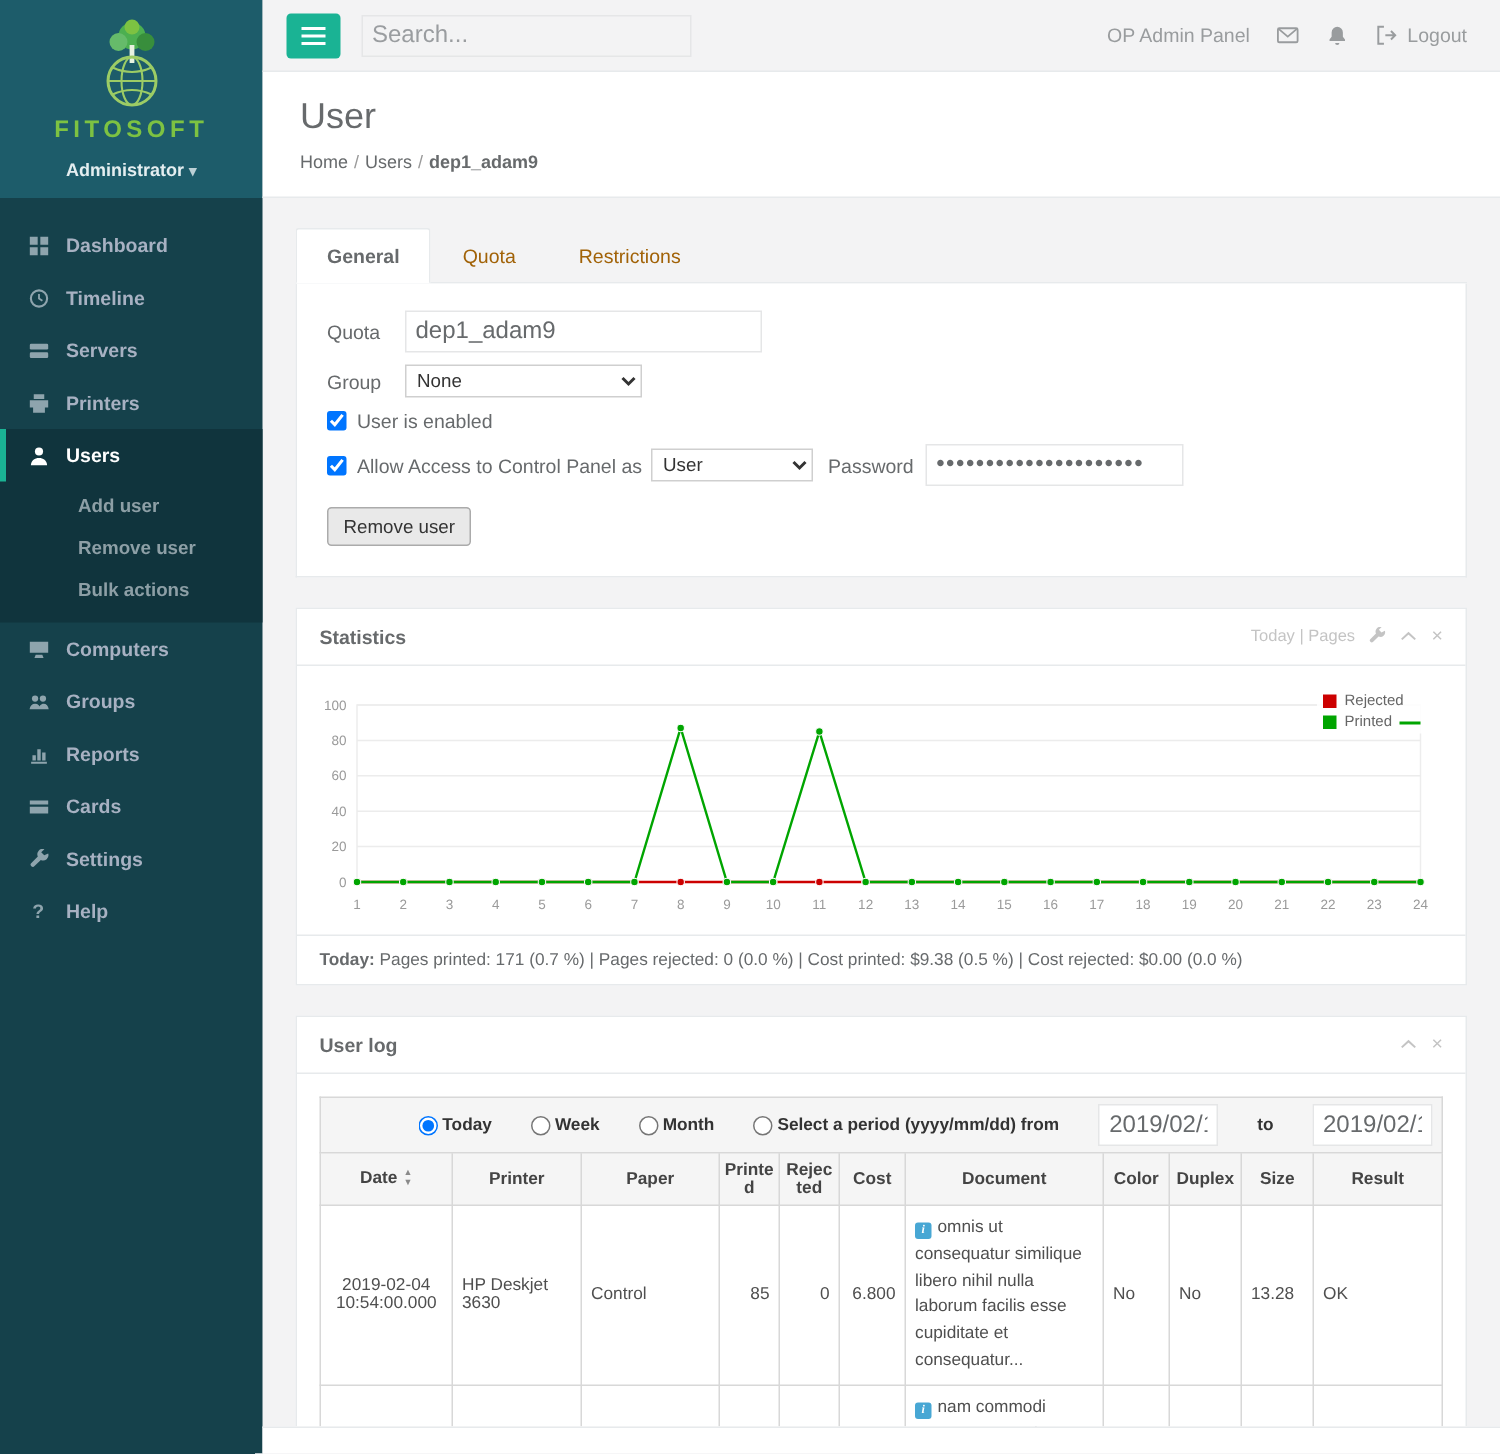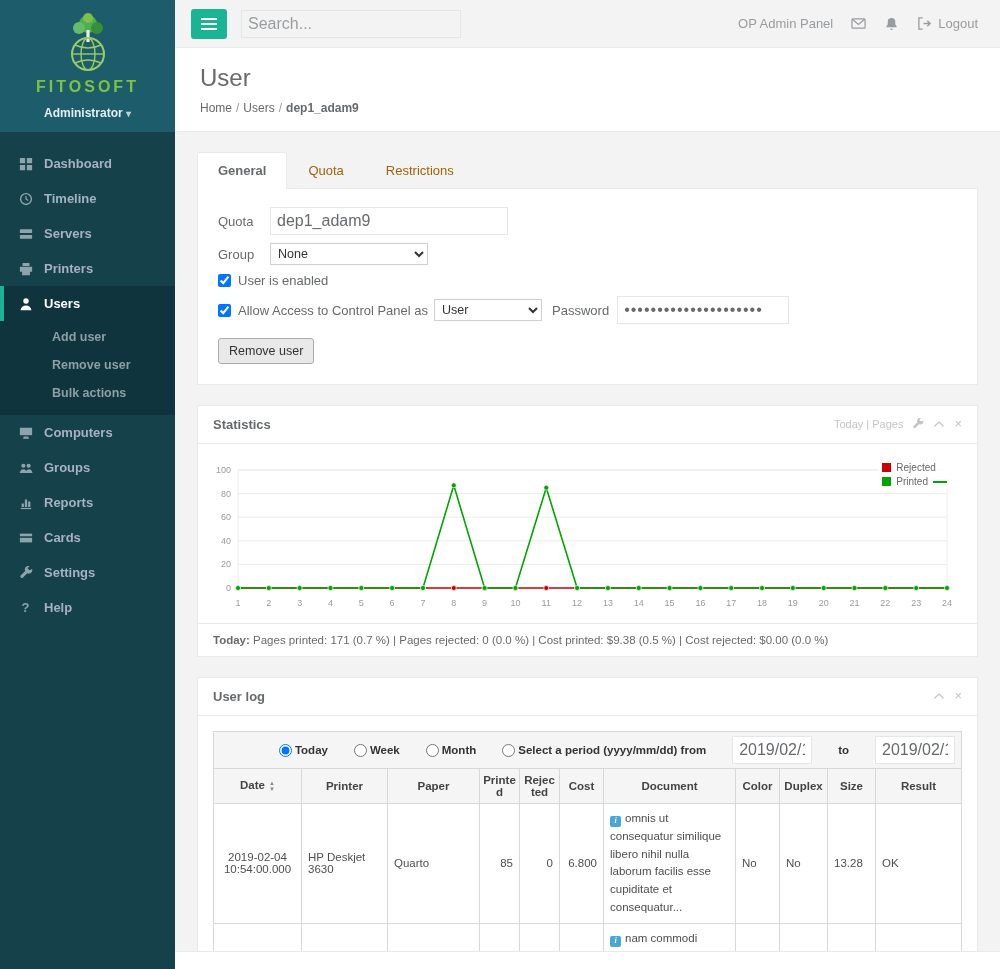--- a/index.html
+++ b/index.html
@@ -504,21 +504,21 @@
                 <th>Color</th>
                 <th>Duplex</th>
                 <th>Size</th>
                 <th>Result</th>
               </tr>
             </thead>
             <tbody>
               <tr>
                 <td class="c">2019-02-04 10:54:00.000</td>
                 <td>HP Deskjet 3630</td>
-                <td>Quarto</td>
+                <td>Control</td>
                 <td class="r">85</td>
                 <td class="r">0</td>
                 <td class="r">6.800</td>
                 <td class="doc-cell"><span class="info-badge">i</span><span>omnis ut consequatur similique libero nihil nulla laborum facilis esse cupiditate et consequatur...</span></td>
                 <td>No</td>
                 <td>No</td>
                 <td>13.28</td>
                 <td>OK</td>
               </tr>
               <tr>

